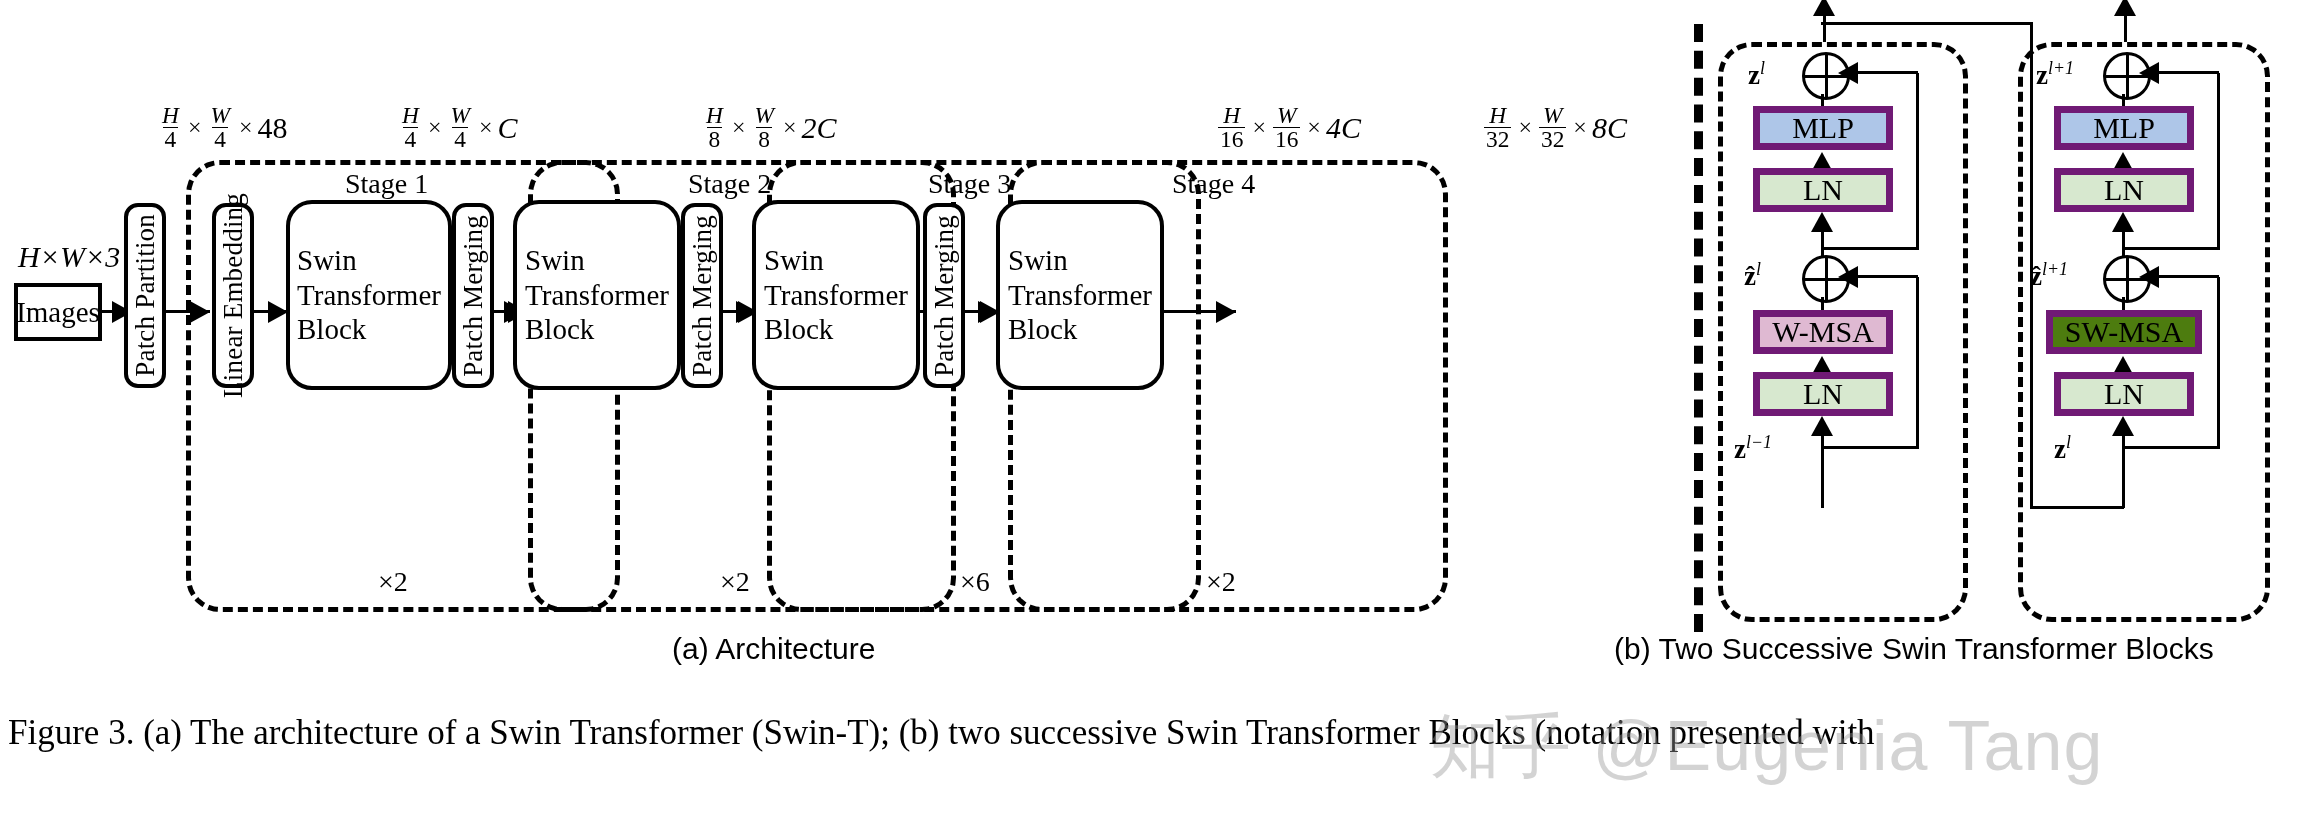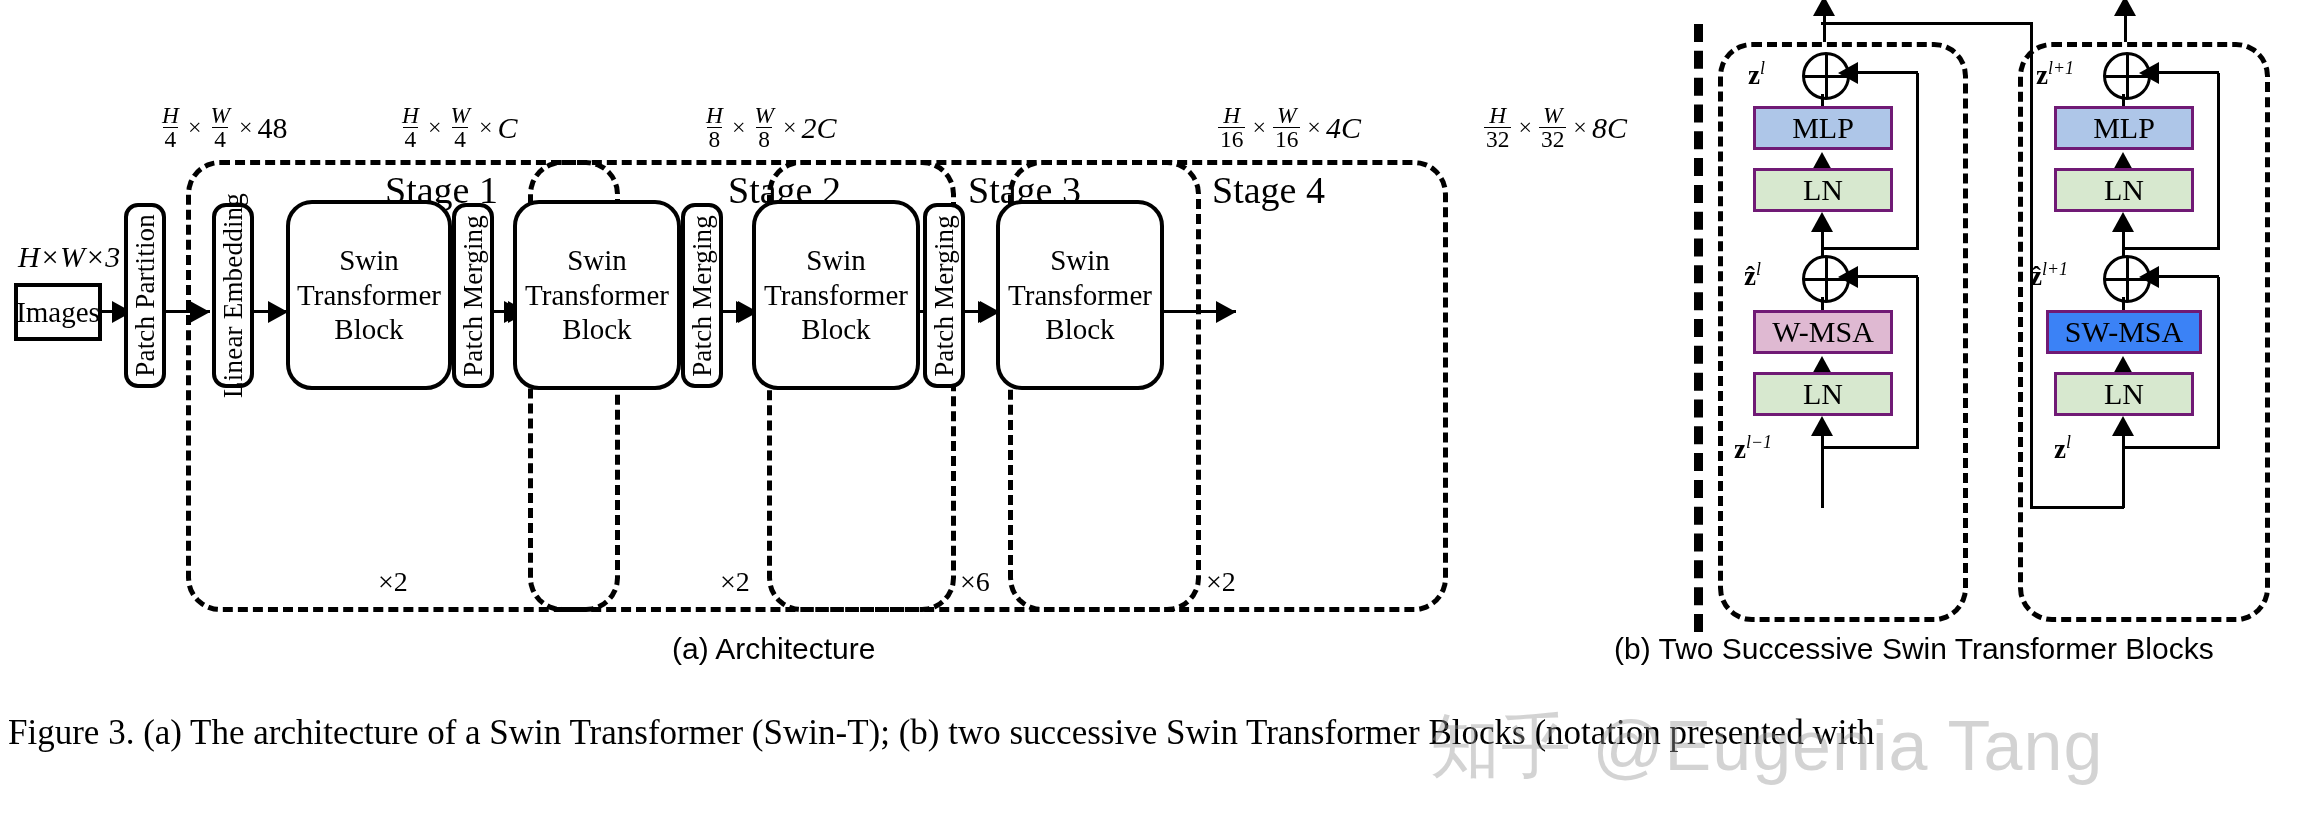--- a/index.html
+++ b/index.html
@@ -11,40 +11,40 @@
   
   .abs{position:absolute;box-sizing:border-box;}
 
   
   .modbox{border:4px solid #000;border-radius:14px;background:#fff;
           display:flex;align-items:center;justify-content:center;
           font-family:"Liberation Serif", serif;}
   .modbox.vert span{writing-mode:vertical-rl;transform:rotate(180deg);
           white-space:nowrap;letter-spacing:.2px;}
   .modbox.big{border-radius:26px;}
-  .modbox.big .lines{text-align:center;line-height:1.20;}
+  .modbox.big .lines{text-align:left;line-height:1.20;}
 
   
   .sqbox{border:4px solid #000;background:#fff;
          display:flex;align-items:center;justify-content:center;}
 
   
   .stage{border:5px dashed #000;border-radius:34px;background:transparent;}
 
   
   .blk{border:5px dashed #000;border-radius:34px;background:transparent;}
 
   
-  .layer{border:3px solid #701a75;display:flex;align-items:center;
+  .layer{border:7px solid #701a75;display:flex;align-items:center;
          justify-content:center;font-family:"Liberation Serif", serif;
          font-size:30px;}
 
   
   .lbl{white-space:nowrap;}
-  .stagelbl{font-size:38px;margin-left:40px;}
+  .stagelbl{font-size:28px;}
   .timeslbl{font-size:28px;}
   .dimlbl{font-size:29px;}
   .sublbl{font-family:"Liberation Sans", sans-serif;font-size:30px;white-space:nowrap;}
 
   
   .frac{display:inline-flex;flex-direction:column;align-items:center;
         vertical-align:-0.52em;line-height:1;margin:0 2px;}
   .frac .num{font-style:italic;font-size:.78em;padding:0 2px;}
   .frac .den{font-size:.78em;padding:0 2px;border-top:1.6px solid #000;}
   .ital{font-style:italic;}
@@ -361,21 +361,21 @@
   <div class="abs hline" style="left:2145px;top:71px;width:74px;"></div>
   <div class="abs arrowL" style="left:2139px;top:62px;"></div>
 
   <div class="plus" style="left:2103px;top:255px;width:42px;height:42px;"></div>
   <div class="abs zlbl" style="left:2030px;top:259px;">
     <b>ẑ</b><sup>l+1</sup>
   </div>
 
   <div class="abs vline" style="left:2122px;top:297px;height:38px;"></div>
 
-  <div class="layer abs" style="left:2046px;top:310px;width:156px;height:44px;background:#3b82f6;">SW-MSA</div>
+  <div class="layer abs" style="left:2046px;top:310px;width:156px;height:44px;background:#4d7c0f;">SW-MSA</div>
 
   <div class="abs vline" style="left:2122px;top:362px;height:36px;"></div>
   <div class="abs arrowU" style="left:2112px;top:356px;"></div>
 
   <div class="layer abs" style="left:2054px;top:372px;width:140px;height:44px;background:#d7e8cf;">LN</div>
 
   <div class="abs vline" style="left:2122px;top:420px;height:52px;"></div>
   <div class="abs arrowU" style="left:2112px;top:416px;"></div>
 
   <div class="abs zlbl" style="left:2054px;top:432px;">

